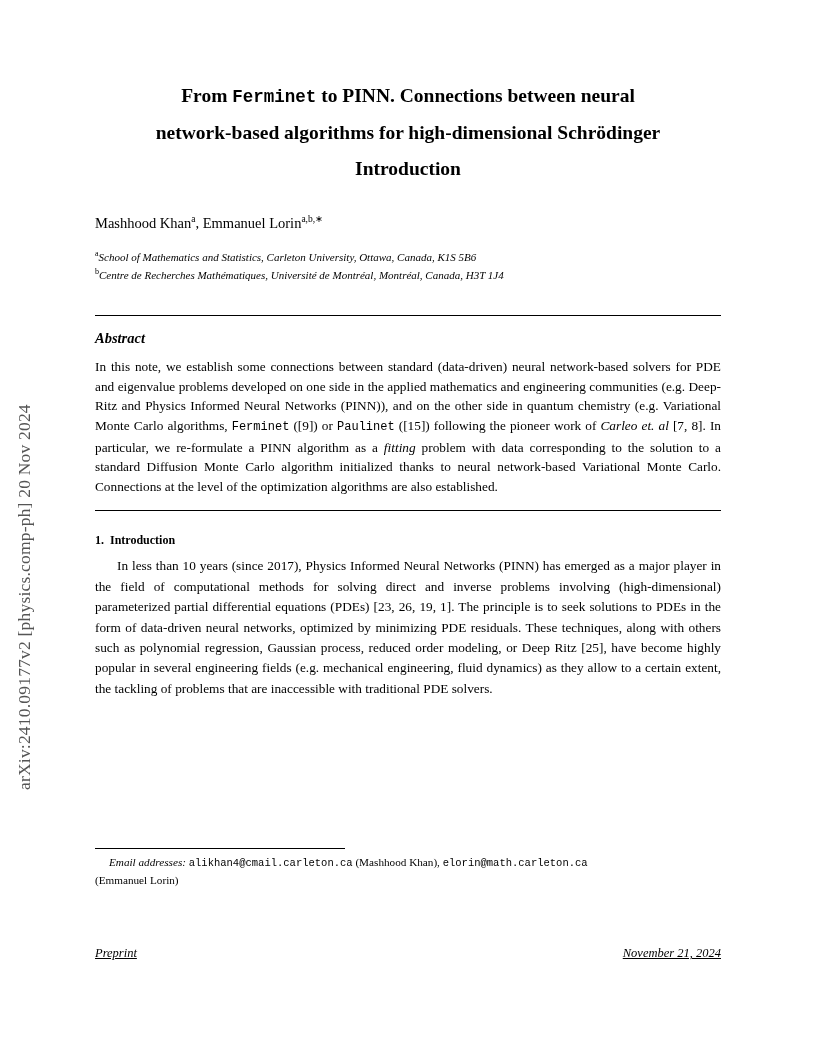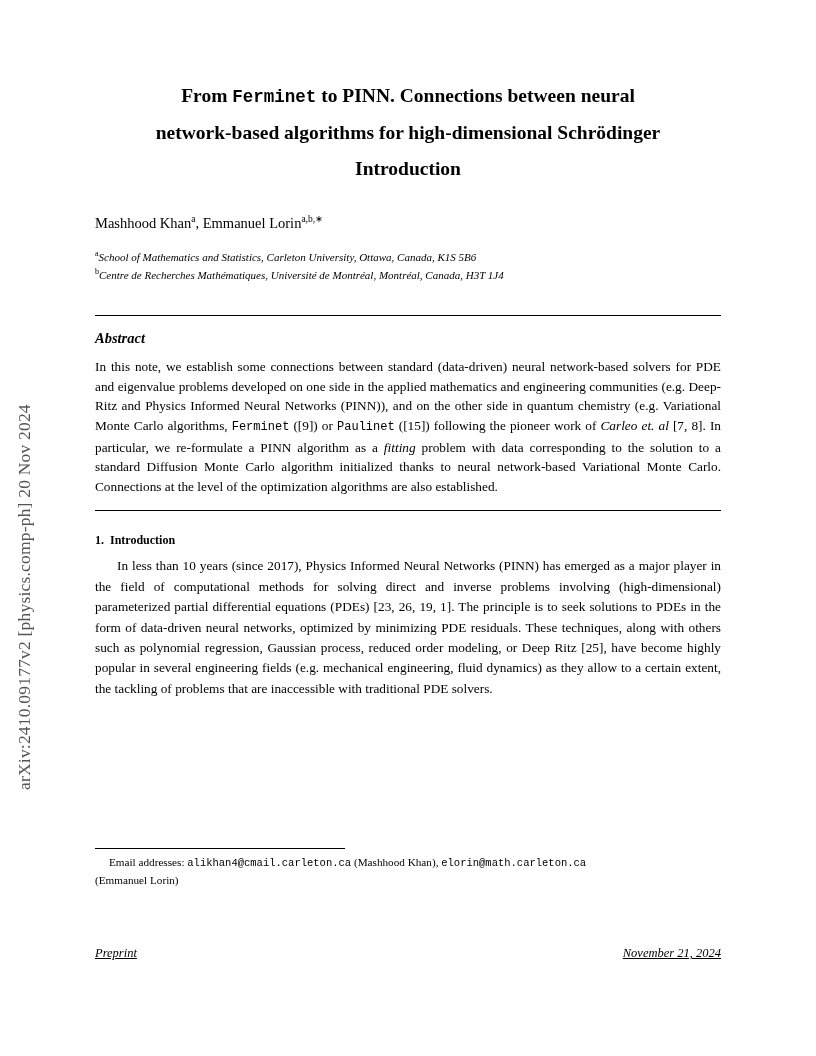--- a/index.html
+++ b/index.html
@@ -137,21 +137,21 @@
   }
   .footnote {
     font-size: 11.2px;
     line-height: 16.5px;
     text-align: left;
   }
   .footnote .mono {
     font-family: "Liberation Mono", monospace;
     font-size: 10.5px;
   }
-  .footnote .it { }
+  .footnote .it { font-style: italic; }
   .fn-indent { text-indent: 14px; }
   .fn-star { text-indent: 14px; }
 
   .pagefoot {
     position: absolute;
     left: 95px;
     top: 946px;
     width: 626px;
     font-size: 12.5px;
     font-style: italic;

